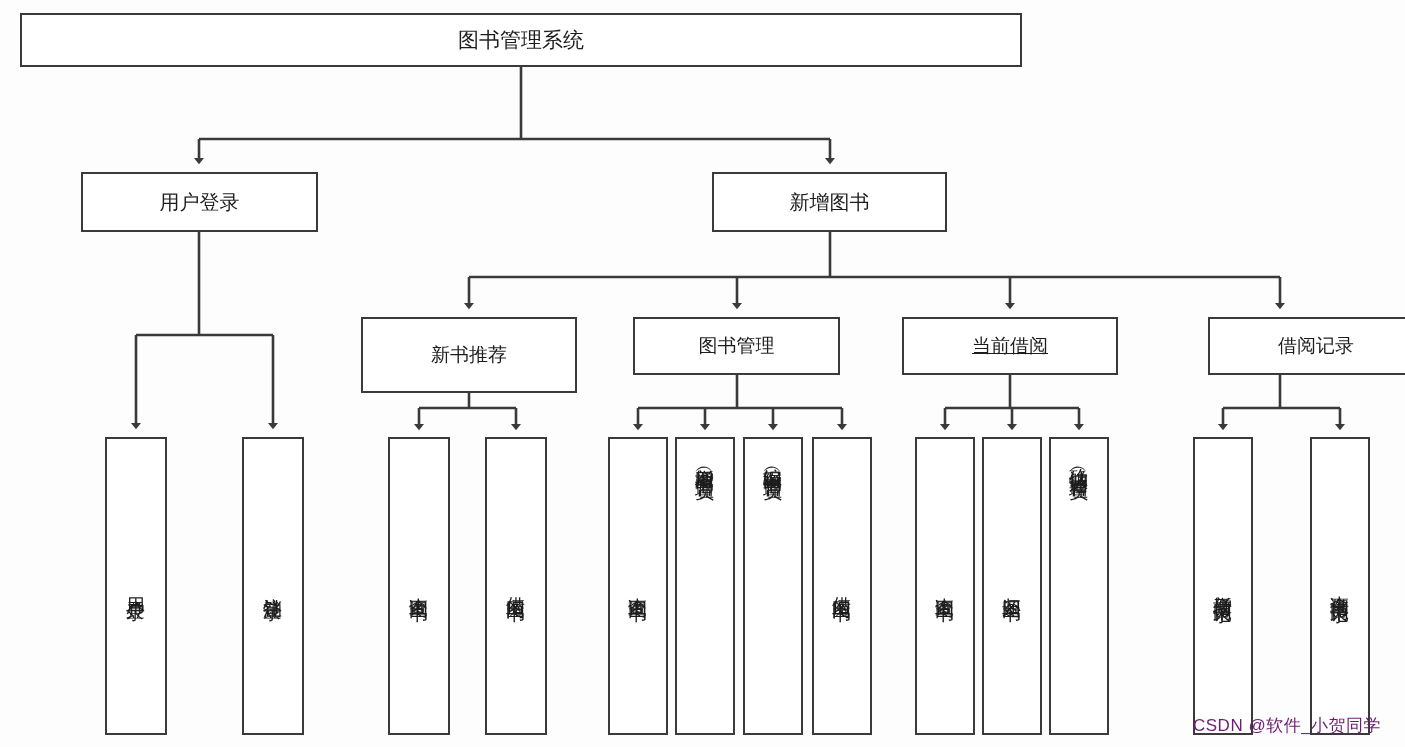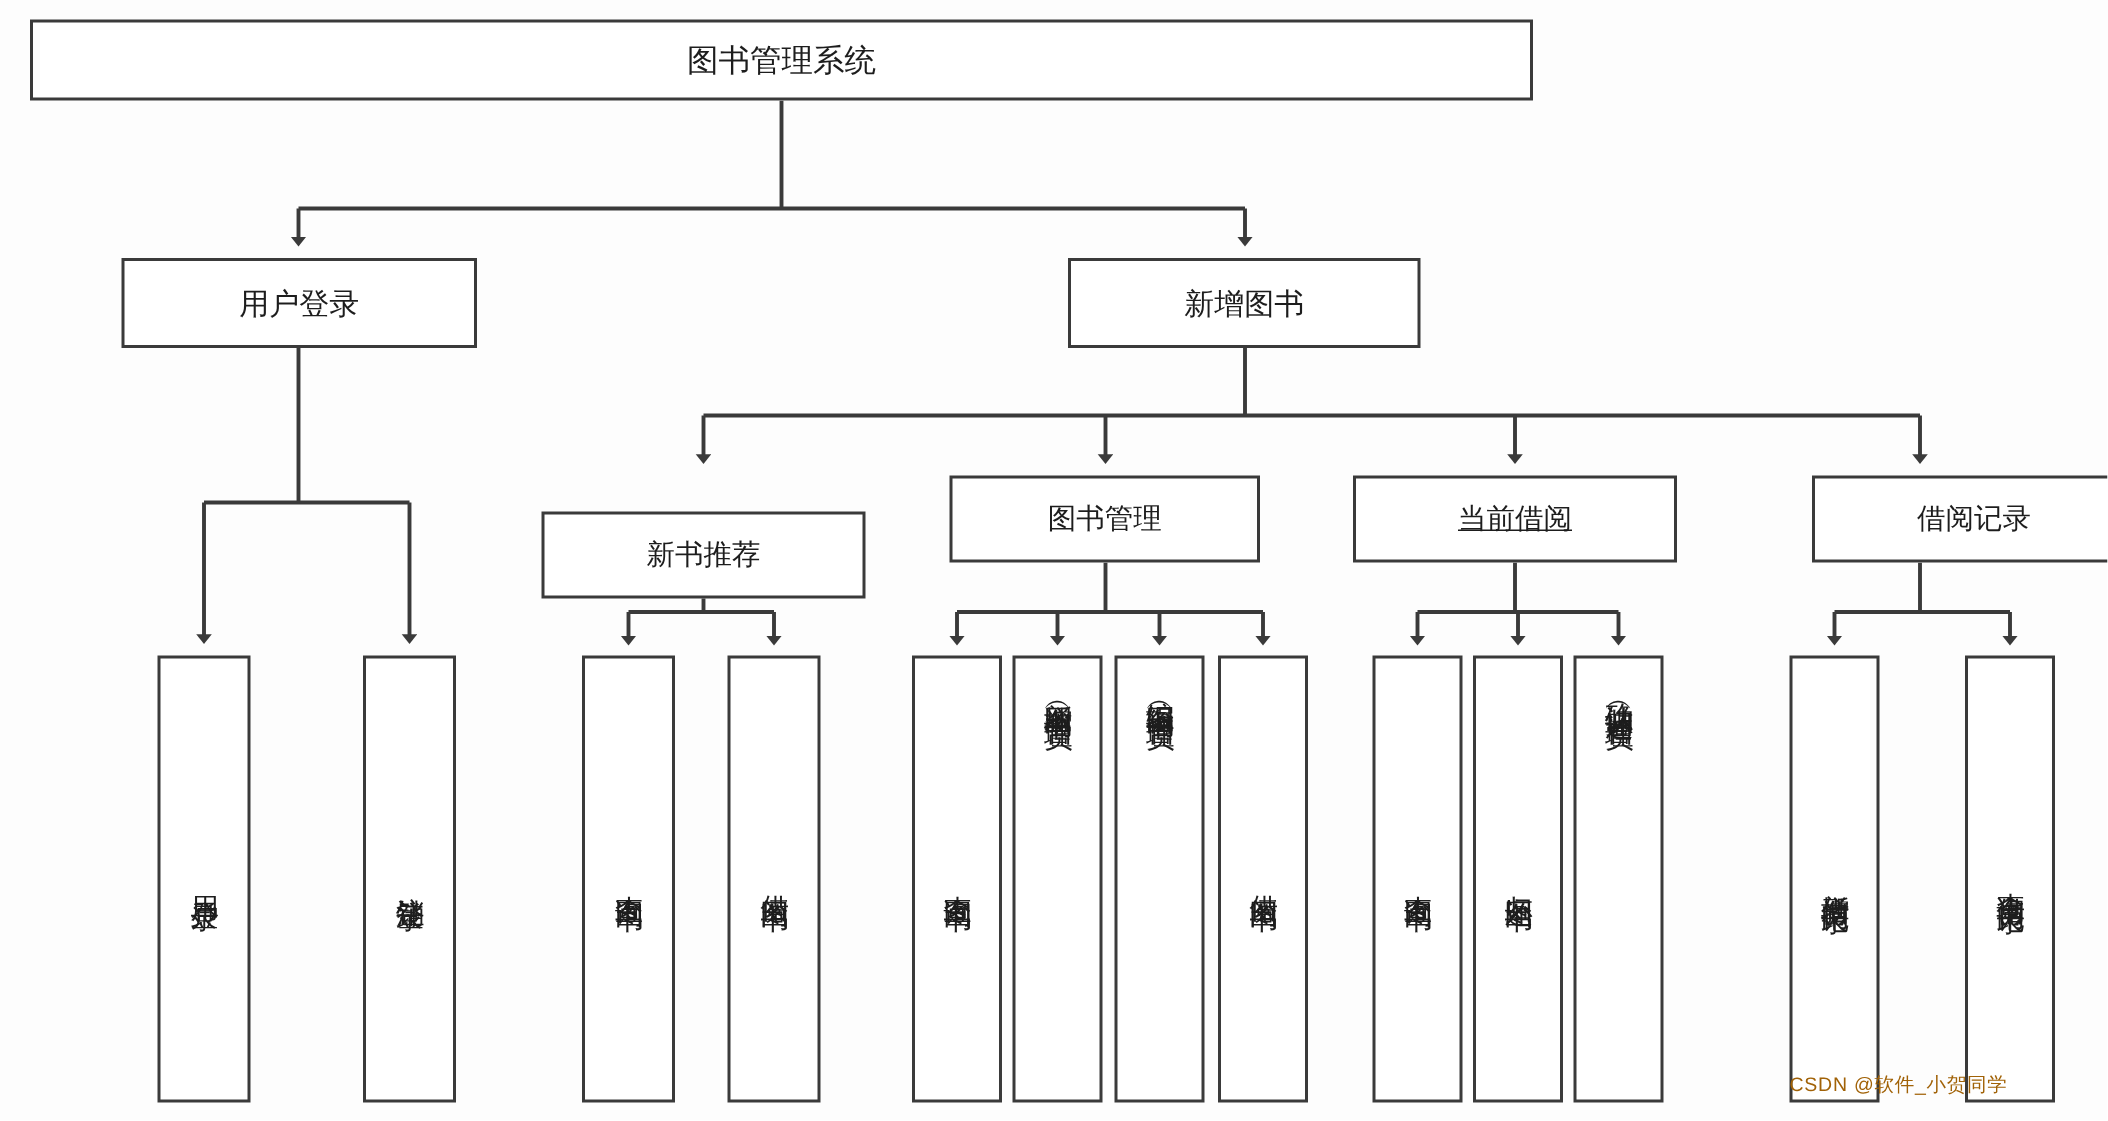--- a/index.html
+++ b/index.html
@@ -56,22 +56,22 @@
     writing-mode: vertical-rl;
     text-orientation: upright;
     letter-spacing: 2px;
     line-height: 1;
     white-space: nowrap;
   }
   .watermark {
     position: absolute;
     left: 1193px;
     top: 714px;
-    font-size: 13px;
-    color: #a16207;
+    font-size: 17px;
+    color: #701a75;
     white-space: nowrap;
     letter-spacing: 0.5px;
   }
 </style>
 </head>
 <body>
 
 <div id="canvas">
 
   <svg id="wires" viewBox="0 0 1405 747">
@@ -128,21 +128,21 @@
     <span>图书管理系统</span>
   </div>
 
   <div class="node level1" style="left: 81px; top: 172px; width: 237px; height: 60px;">
     <span>用户登录</span>
   </div>
   <div class="node level1" style="left: 712px; top: 172px; width: 235px; height: 60px;">
     <span>新增图书</span>
   </div>
 
-  <div class="node level2" style="left: 361px; top: 317px; width: 216px; height: 58px; margin-top: 24px;">
+  <div class="node level2" style="left: 361px; top: 317px; width: 216px; height: 76px;">
     <span>新书推荐</span>
   </div>
   <div class="node level2" style="left: 633px; top: 317px; width: 207px; height: 58px;">
     <span>图书管理</span>
   </div>
   <div class="node level2" style="left: 902px; top: 317px; width: 216px; height: 58px; text-decoration: underline;">
     <span>当前借阅</span>
   </div>
   <div class="node level2" style="left: 1172px; top: 317px; width: 216px; height: 58px; margin-left: 36px;">
     <span>借阅记录</span>

